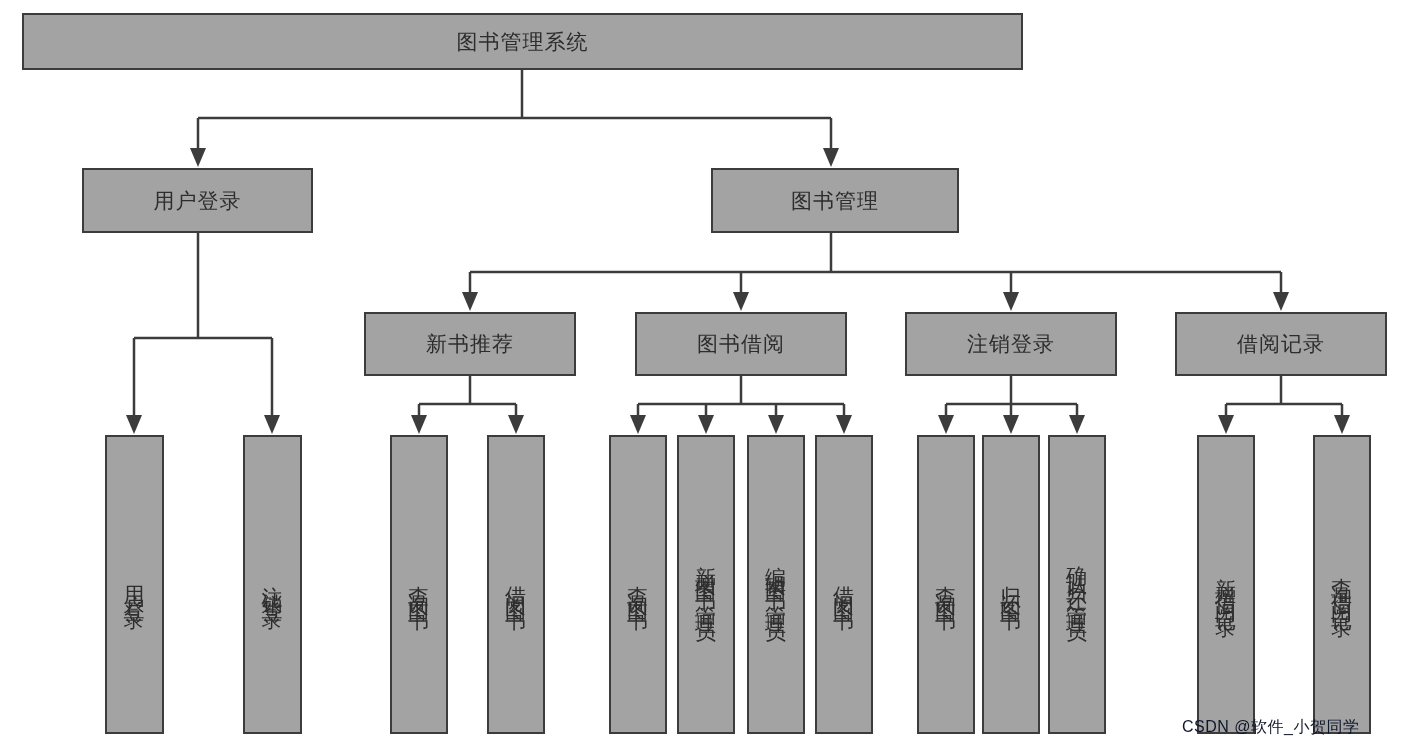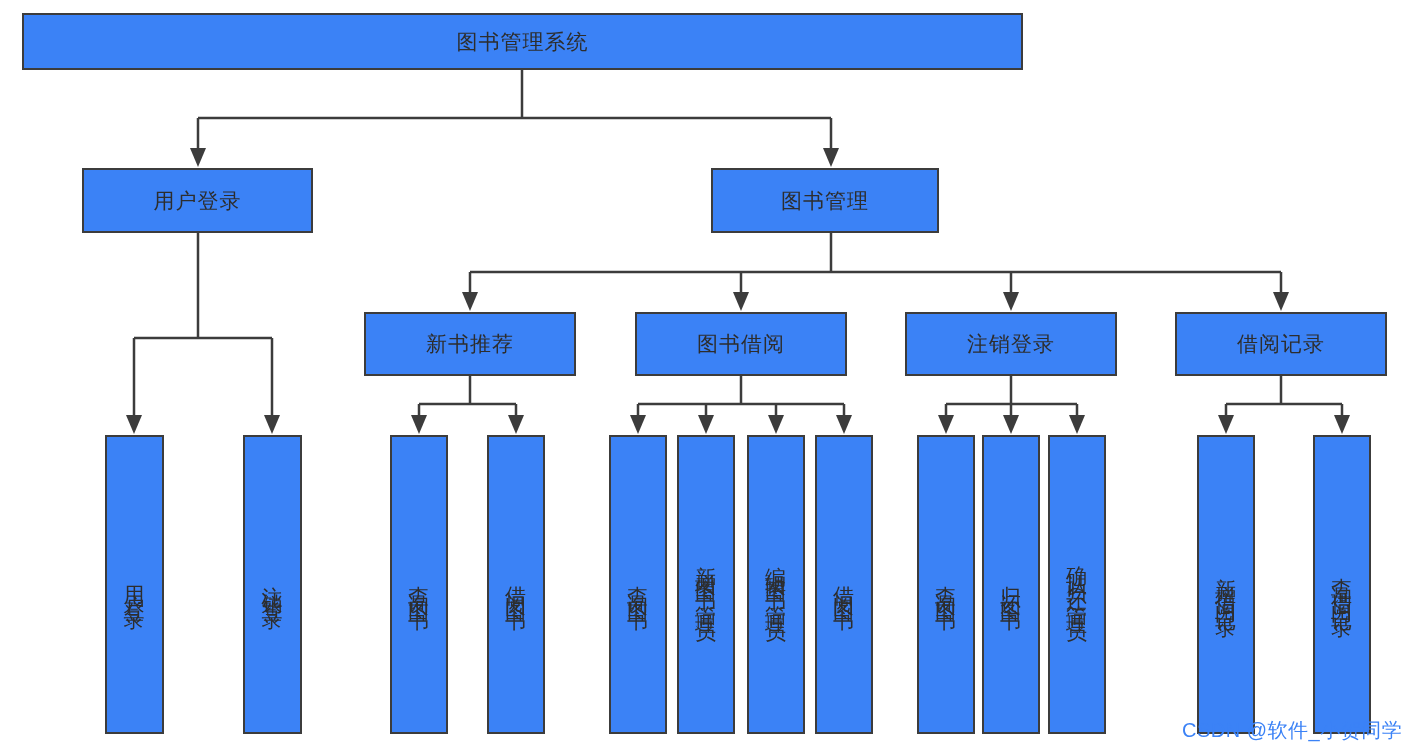--- a/index.html
+++ b/index.html
@@ -2,33 +2,33 @@
 <html><head>
 <meta charset="utf-8">
 <style>
   html,body{margin:0;padding:0;background:#ffffff;}
   .canvas{
     position:relative;width:1405px;height:747px;background:#ffffff;overflow:hidden;
     font-family:"Liberation Sans","DejaVu Sans",sans-serif;color:#2d2d2d;
   }
   .wires{position:absolute;left:0;top:0;z-index:0;}
   .hbox,.vbox{
-    position:absolute;box-sizing:border-box;background:#3b82f6;
+    position:absolute;box-sizing:border-box;background:#a3a3a3;
     border:2.5px solid #3c3c3c;display:flex;align-items:center;justify-content:center;
     z-index:1;
   }
   .hbox{font-size:21px;letter-spacing:1px;}
   .vbox{top:435px;height:299px;}
   .vbox span{
     writing-mode:vertical-rl;text-orientation:mixed;
     font-size:21px;letter-spacing:8px;line-height:1;
   }
   .watermark{
     position:absolute;left:1182px;top:717px;z-index:2;
-    font-size:20px;color:#3b82f6;letter-spacing:0.5px;white-space:nowrap;
+    font-size:16px;color:#0f172a;letter-spacing:0.5px;white-space:nowrap;
   }
 </style>
 </head>
 <body>
 
 <div class="canvas">
 
   <svg class="wires" width="1405" height="747" viewBox="0 0 1405 747">
     <g stroke="#3c3c3c" stroke-width="2.5" fill="none">
 
@@ -65,21 +65,21 @@
       <polygon points="1003,415 1019,415 1011,434"></polygon>
       <polygon points="1069,415 1085,415 1077,434"></polygon>
       <polygon points="1218,415 1234,415 1226,434"></polygon>
       <polygon points="1334,415 1350,415 1342,434"></polygon>
     </g>
   </svg>
 
   <div class="hbox" style="left:22px;top:13px;width:1001px;height:57px;">图书管理系统</div>
 
   <div class="hbox" style="left:82px;top:168px;width:231px;height:65px;">用户登录</div>
-  <div class="hbox" style="left:711px;top:168px;width:228px;height:65px;">图书管理</div>
+  <div class="hbox" style="left:711px;top:168px;width:248px;height:65px;">图书管理</div>
 
   <div class="hbox" style="left:635px;top:312px;width:212px;height:64px;">图书借阅</div>
   <div class="hbox" style="left:364px;top:312px;width:212px;height:64px;">新书推荐</div>
   <div class="hbox" style="left:905px;top:312px;width:212px;height:64px;">注销登录</div>
   <div class="hbox" style="left:1175px;top:312px;width:212px;height:64px;">借阅记录</div>
 
   <div class="vbox" style="left:105px;width:59px;">
     <span>用户登录</span>
   </div>
   <div class="vbox" style="left:243px;width:59px;">

